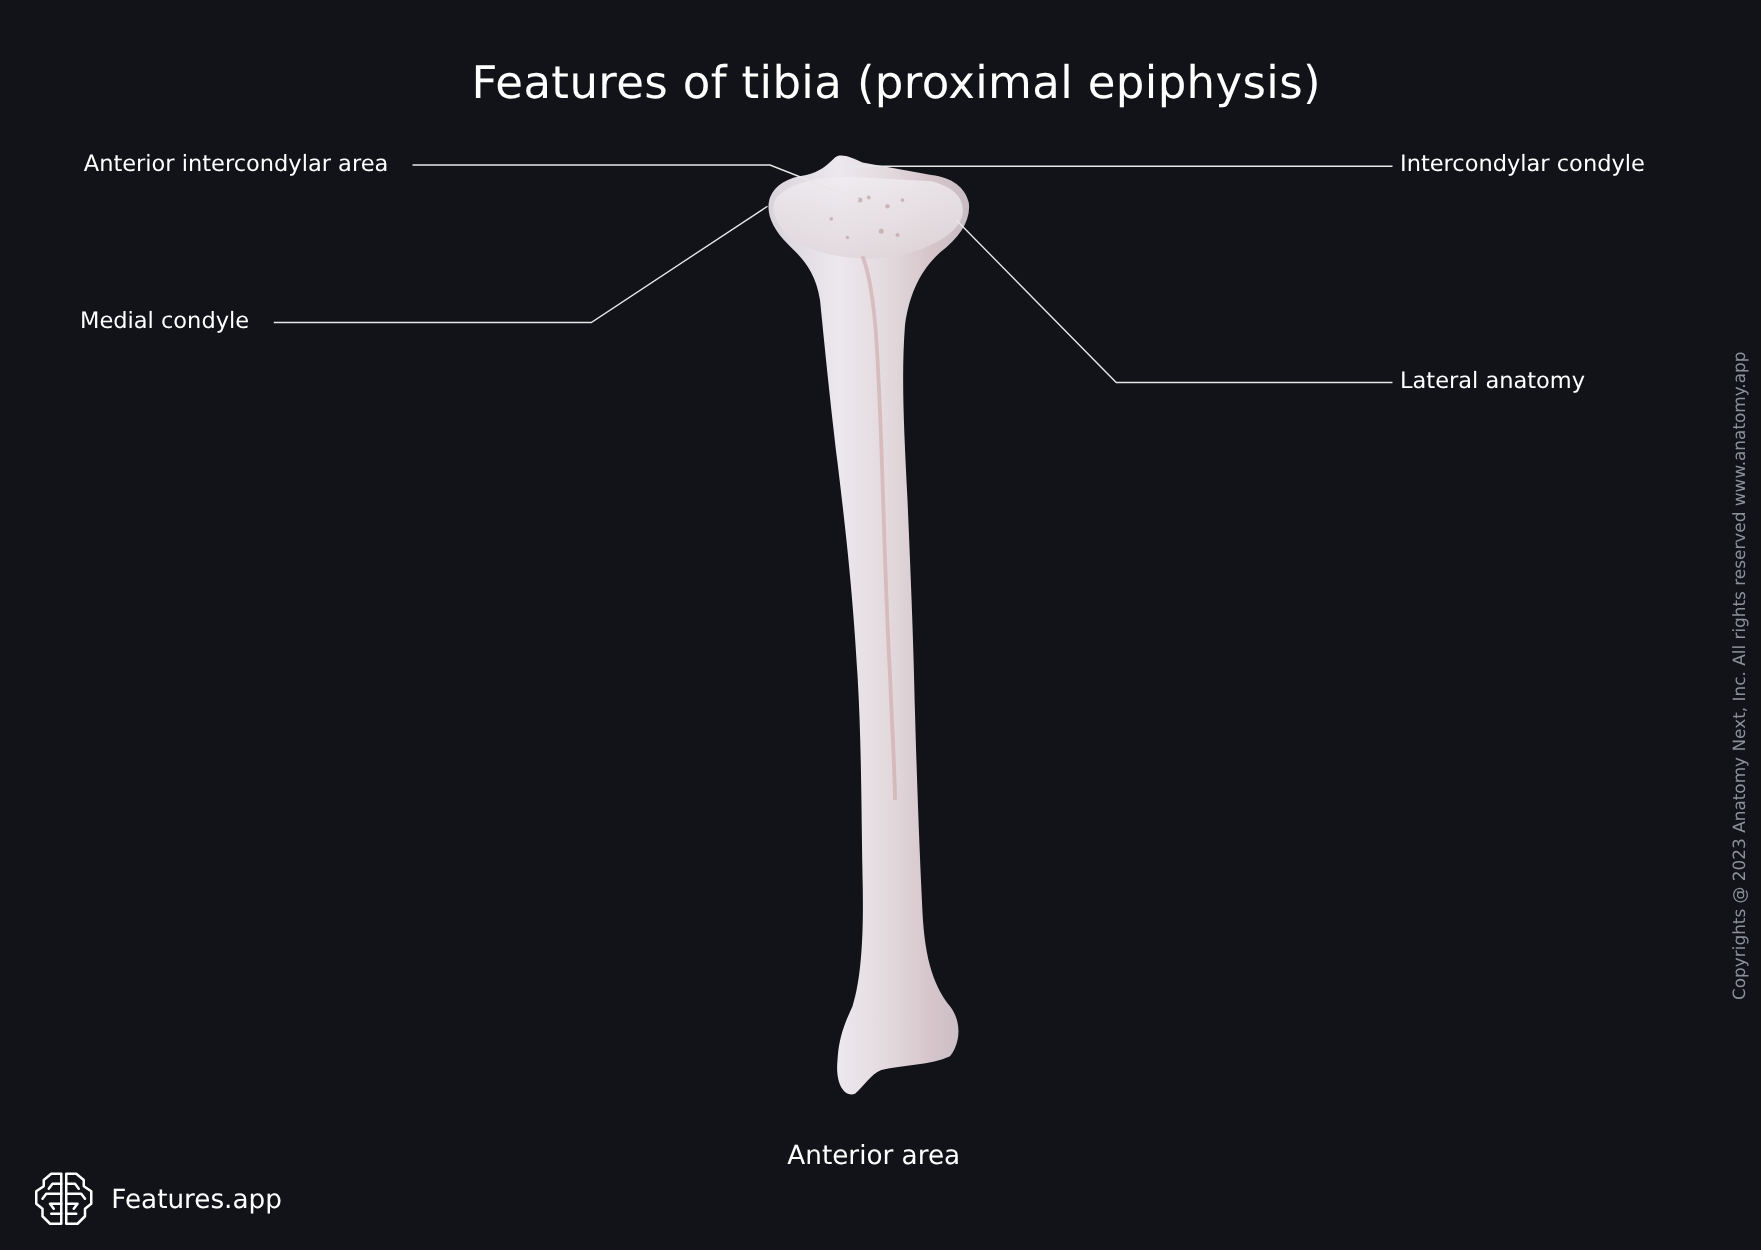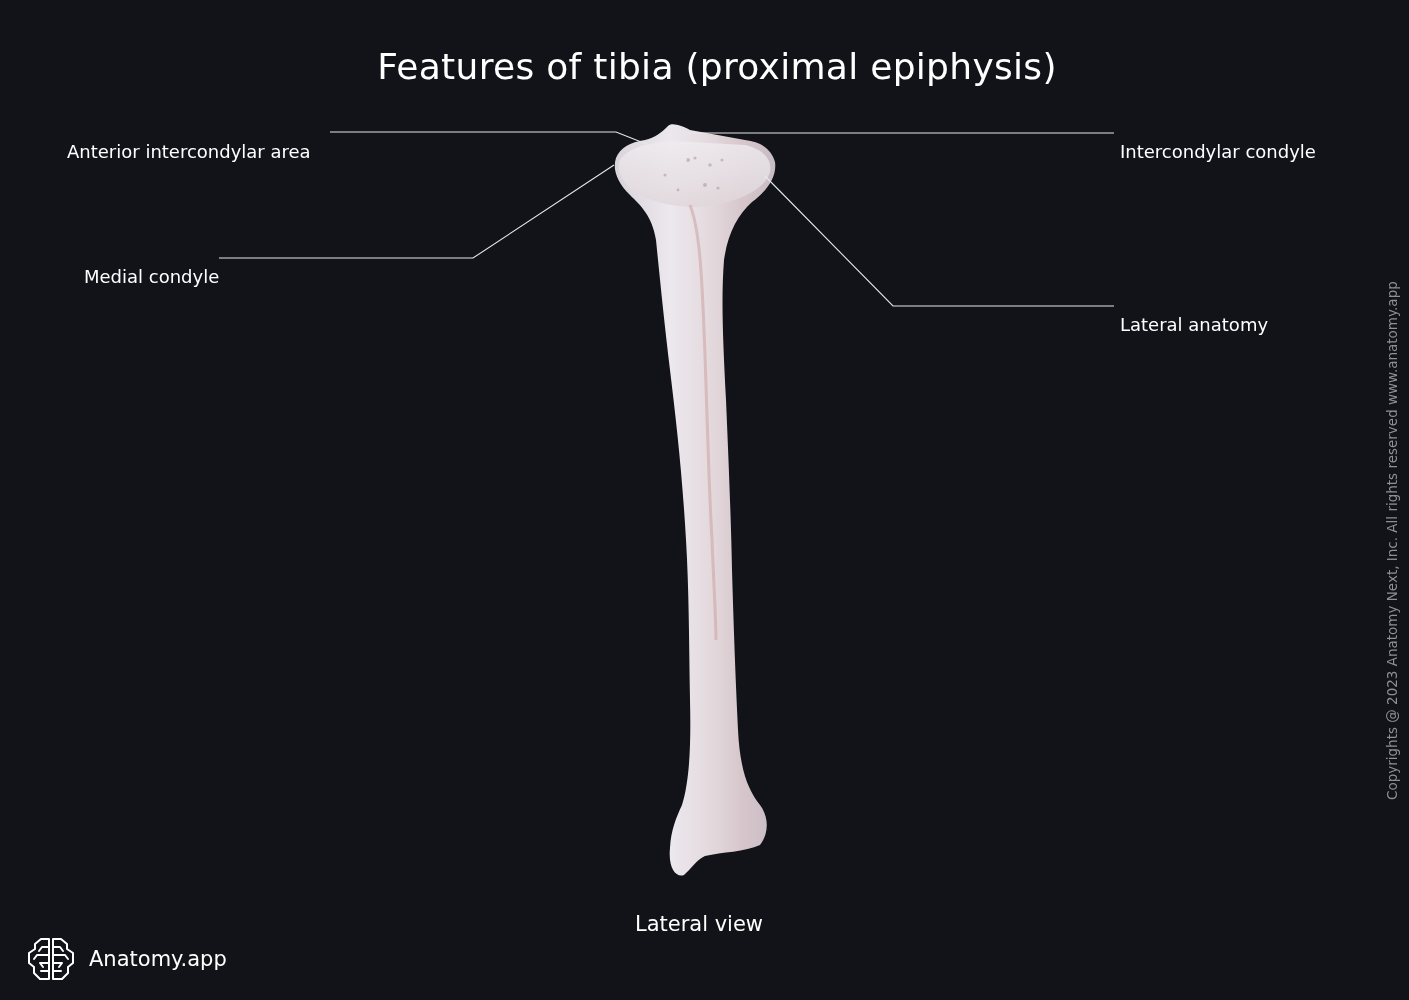--- a/index.html
+++ b/index.html
@@ -11,21 +11,20 @@
     color: #ffffff;
   }
   .title {
     position: absolute; top: 46px; left: 0; width: 1434px;
     text-align: center; font-size: 36px; font-weight: 400;
     letter-spacing: 0.3px; color: #ffffff;
   }
   .label {
     position: absolute; font-size: 18px; color: #ffffff; white-space: nowrap;
     line-height: 22px;
-    margin-top: 20px;
   }
   .view-label {
     position: absolute; top: 912px; left: 0; width: 1398px;
     text-align: center; font-size: 21px; color: #ffffff;
   }
   .copyright {
     position: absolute; left: 1384px; top: 800px;
     transform-origin: 0 0; transform: rotate(-90deg);
     font-size: 13.5px; color: #8d9097; white-space: nowrap;
   }
@@ -97,33 +96,33 @@
 
   <g stroke="#e8e8e8" stroke-width="1.1" fill="none">
     <polyline points="330,132 616,132 687,160"></polyline>
     <polyline points="219,258 473,258 614,165"></polyline>
     <polyline points="670,133 1114,133"></polyline>
     <polyline points="765,176 893,306 1114,306"></polyline>
   </g>
 </svg>
 
 <div class="label" style="left:67px; top:121px;">Anterior intercondylar area</div>
-<div class="label" style="left:84px; top:246px;">Medial condyle</div>
+<div class="label" style="left:64px; top:246px;">Medial condyle</div>
 <div class="label" style="left:1120px; top:121px;">Intercondylar condyle</div>
 <div class="label" style="left:1120px; top:294px;">Lateral anatomy</div>
 
-<div class="view-label">Lateral view</div>
+<div class="view-label">Anterior area</div>
 
 <div class="copyright">Copyrights @ 2023 Anatomy Next, Inc. All rights reserved www.anatomy.app</div>
 
 <div class="brand">
   <svg width="52" height="48" viewBox="0 0 52 48">
     <g fill="none" stroke="#ffffff" stroke-width="2" stroke-linejoin="round" stroke-linecap="round">
 
       <path d="M24 4 L16 4 L10 9 L10 14 L4 18 L4 28 L9 32 L9 38 L15 44 L24 44 Z"></path>
       <path d="M24 12 L17 12 L14 16 M24 20 L12 20 L9 24 M24 28 L15 28 L18 32 M24 36 L16 36"></path>
 
       <path d="M28 4 L36 4 L42 9 L42 14 L48 18 L48 28 L43 32 L43 38 L37 44 L28 44 Z"></path>
       <path d="M28 12 L35 12 L38 16 M28 20 L40 20 L43 24 M28 28 L37 28 L34 32 M28 36 L36 36"></path>
     </g>
   </svg>
-  <span class="brand-name">Anatomy.app</span>
+  <span class="brand-name">Features.app</span>
 </div>
 
 </body></html>

